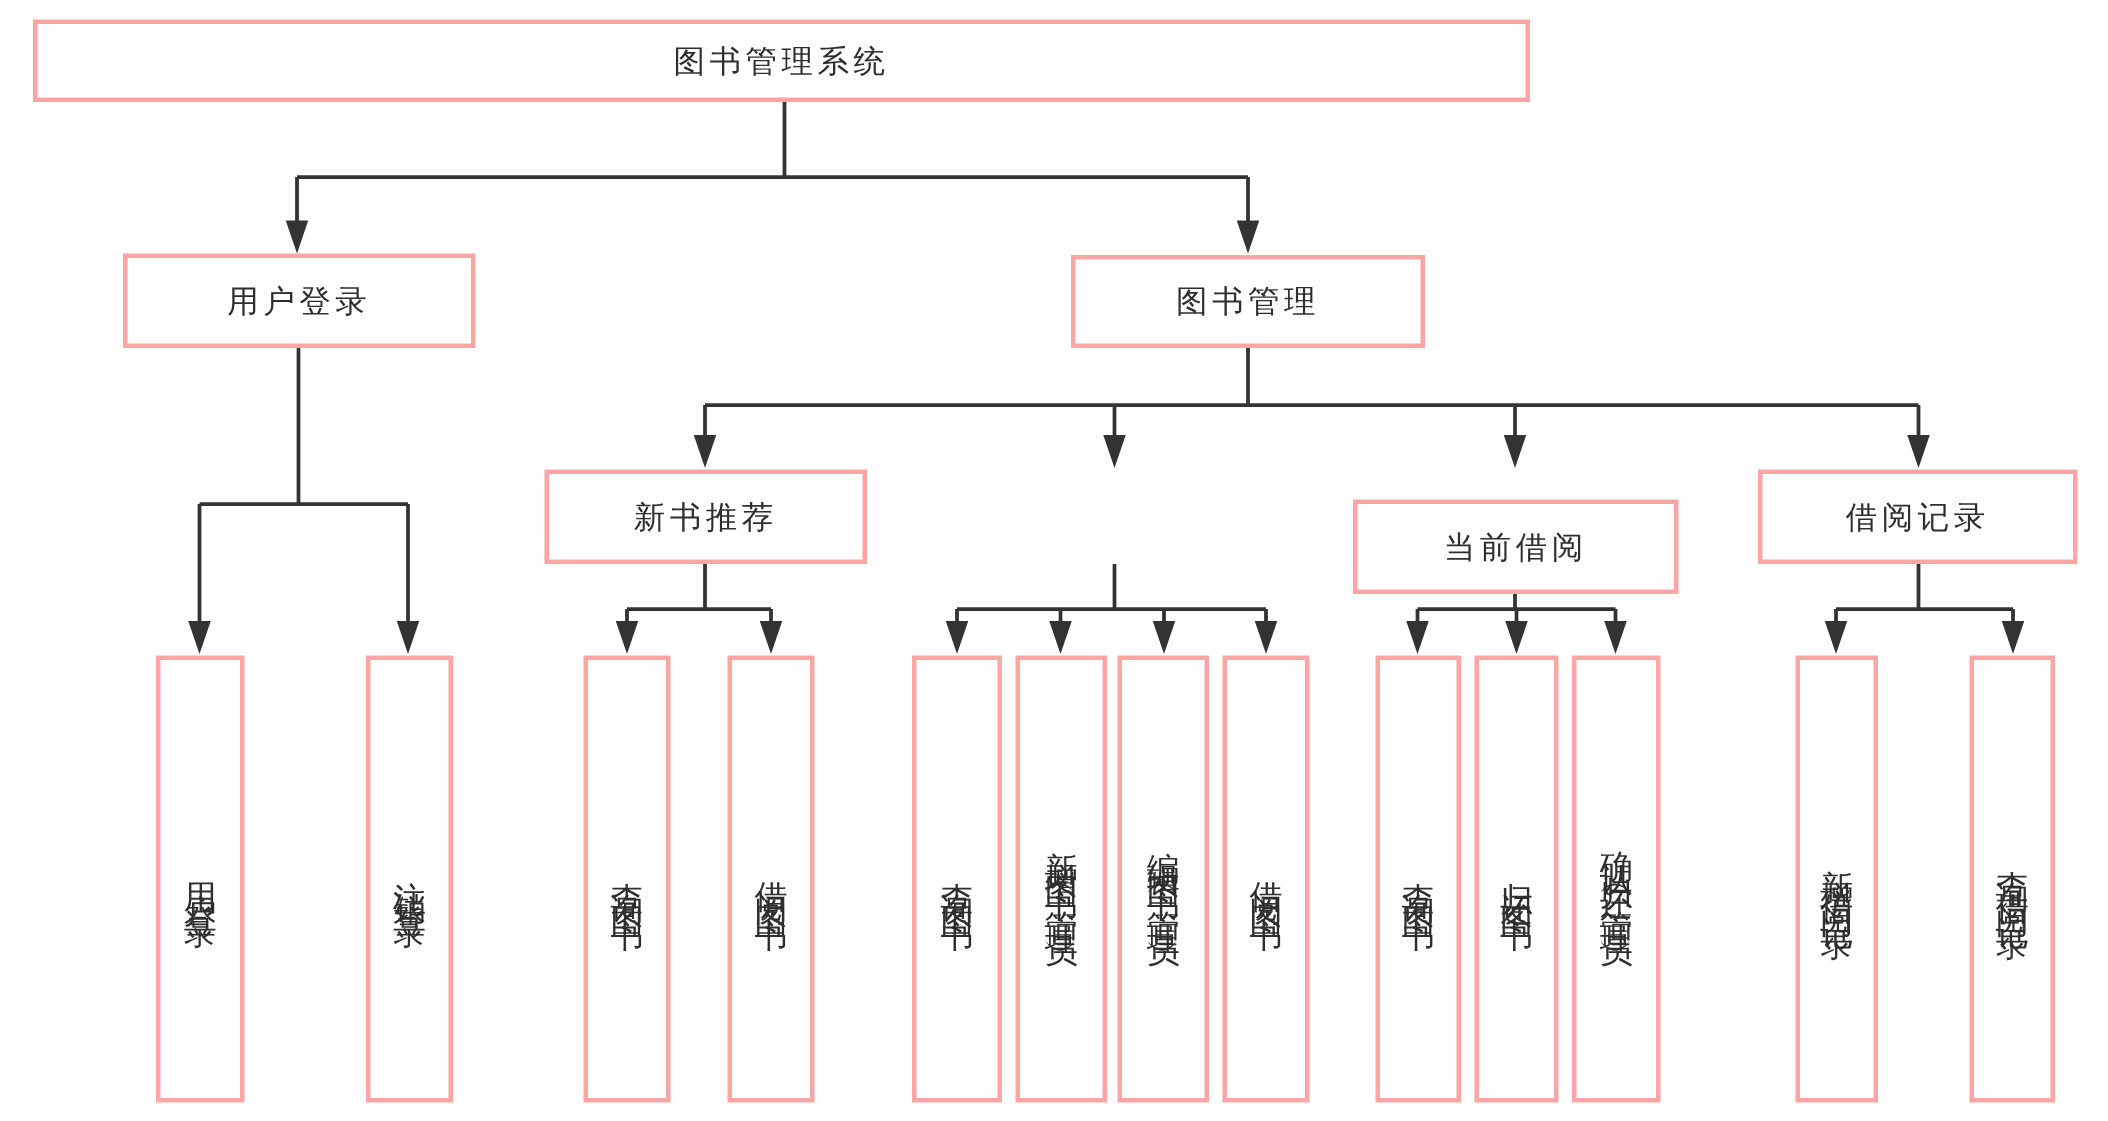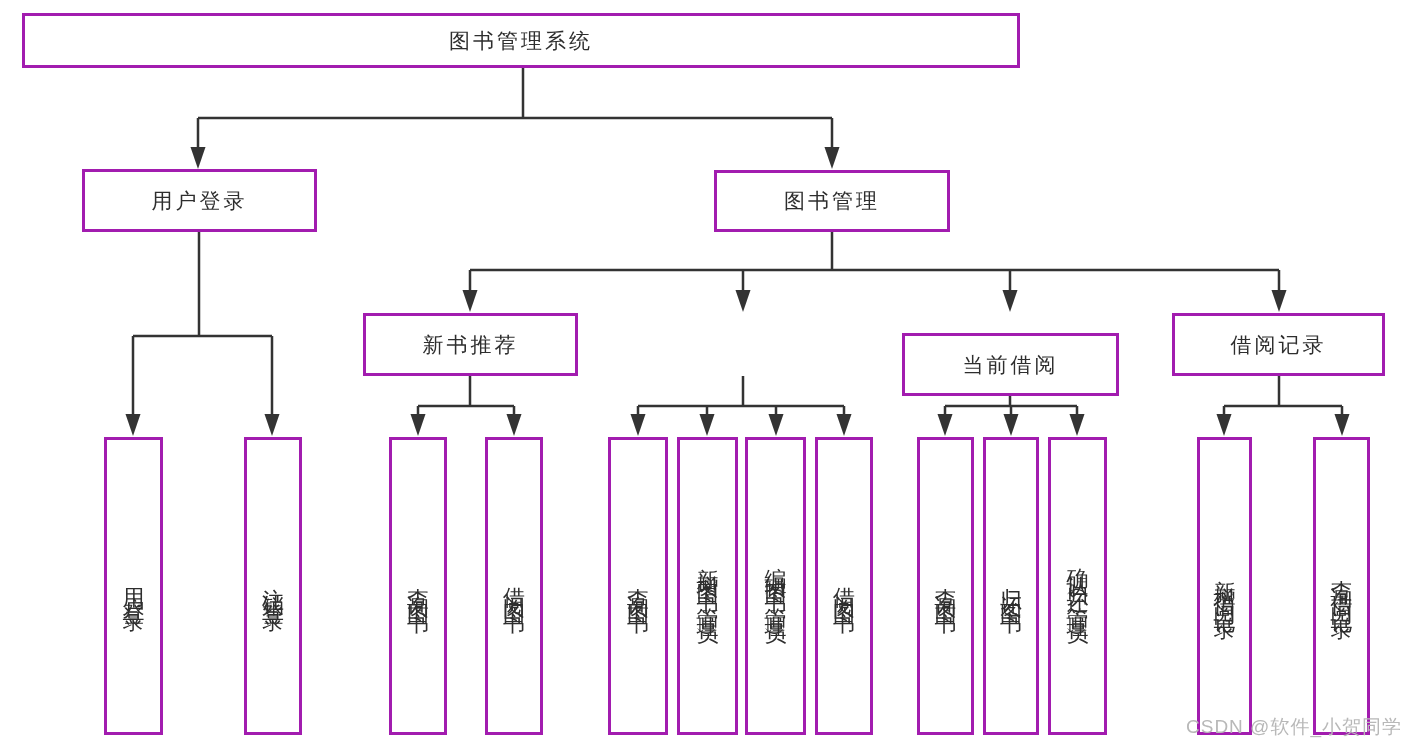--- a/index.html
+++ b/index.html
@@ -7,21 +7,21 @@
     position:relative;
     width:1405px;height:747px;
     background:#ffffff;
     overflow:hidden;
     font-family:"Liberation Sans","DejaVu Sans",sans-serif;
   }
   #connectors{position:absolute;left:0;top:0;z-index:1;}
   .box{
     position:absolute;
     box-sizing:border-box;
-    border:3px solid #a21caf;
+    border:3px solid #fca5a5;
     background:#ffffff;
     display:flex;
     align-items:center;
     justify-content:center;
     color:#2e2e2e;
     z-index:2;
   }
   .h{font-size:21px;letter-spacing:3px;white-space:nowrap;}
   .v{
     writing-mode:vertical-rl;
@@ -98,15 +98,14 @@
   <div class="box v" style="left:745px;top:437px;width:61px;height:298px;">编辑图书（管理员）</div>
   <div class="box v" style="left:815px;top:437px;width:58px;height:298px;">借阅图书</div>
 
   <div class="box v" style="left:917px;top:437px;width:57px;height:298px;">查询图书</div>
   <div class="box v" style="left:983px;top:437px;width:56px;height:298px;">归还图书</div>
   <div class="box v" style="left:1048px;top:437px;width:59px;height:298px;">确认归还（管理员）</div>
 
   <div class="box v" style="left:1197px;top:437px;width:55px;height:298px;">新增借阅记录</div>
   <div class="box v" style="left:1313px;top:437px;width:57px;height:298px;">查询借阅记录</div>
 
-  <div class="watermark">CSDN @软件_小贺同学</div>
 
 </div>
 
 </body></html>

